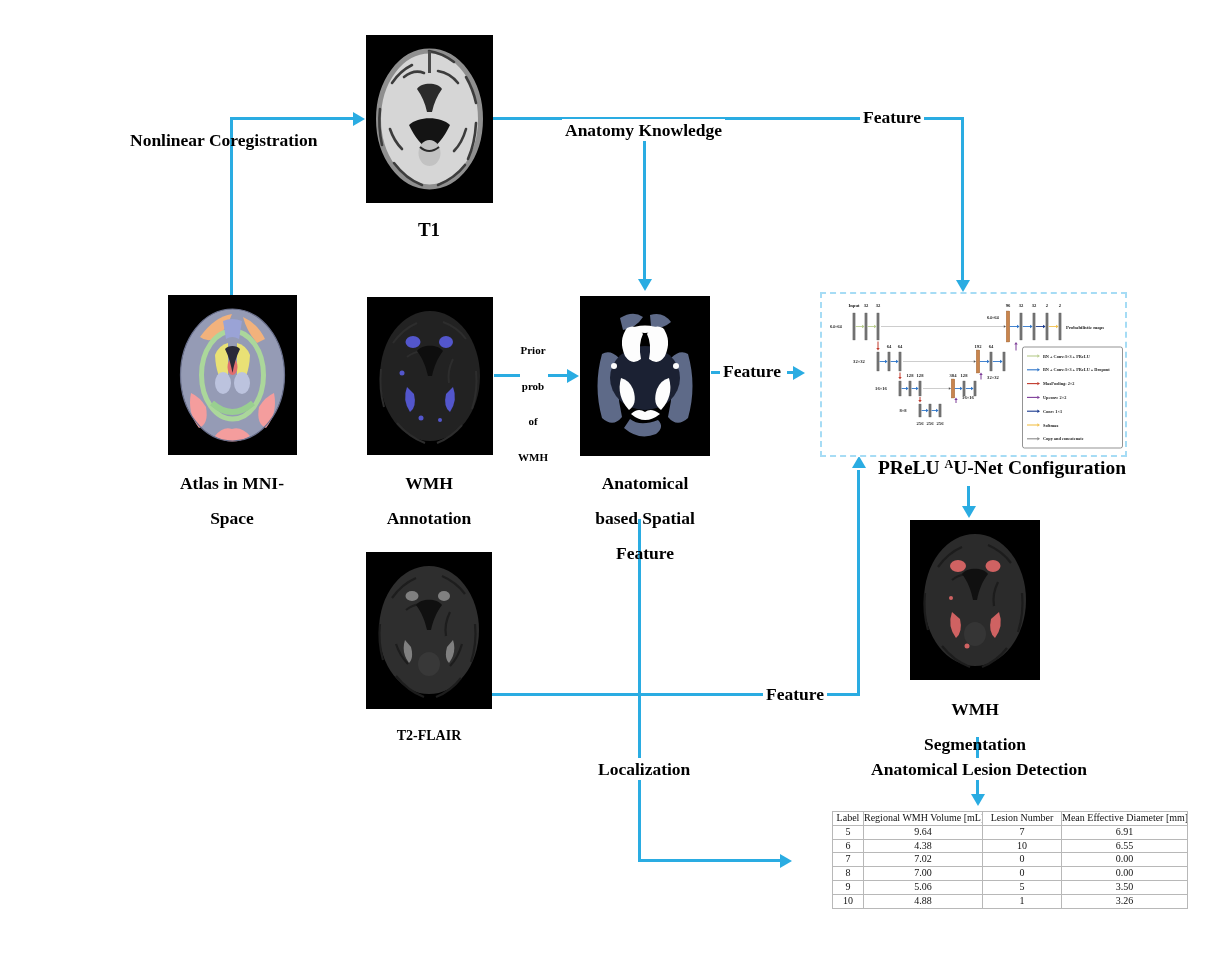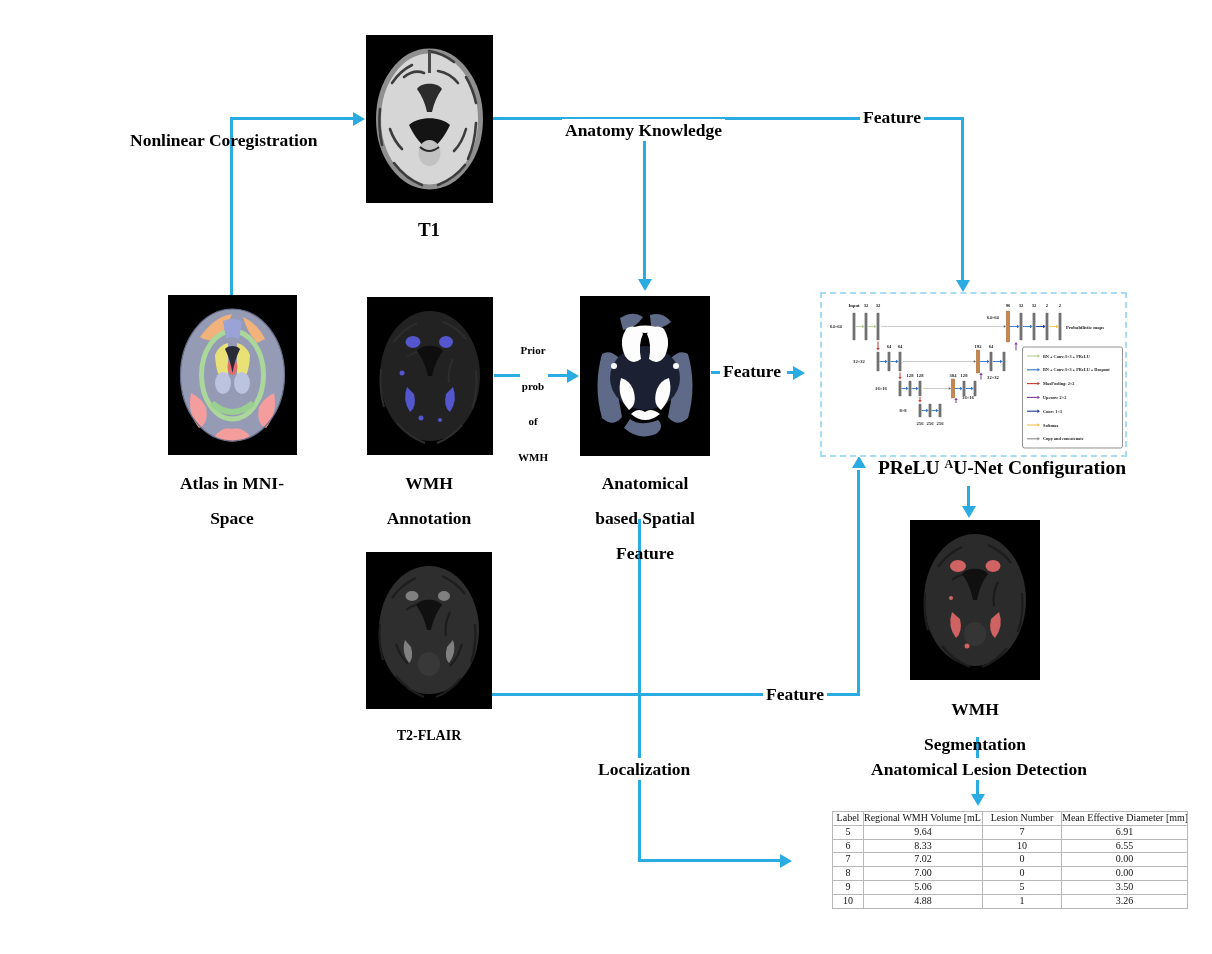--- a/index.html
+++ b/index.html
@@ -413,21 +413,21 @@
       </thead>
       <tbody>
         <tr>
           <td>5</td>
           <td>9.64</td>
           <td>7</td>
           <td>6.91</td>
         </tr>
         <tr>
           <td>6</td>
-          <td>8.33</td>
+          <td>4.38</td>
           <td>10</td>
           <td>6.55</td>
         </tr>
         <tr>
           <td>7</td>
           <td>7.02</td>
           <td>0</td>
           <td>0.00</td>
         </tr>
         <tr>

